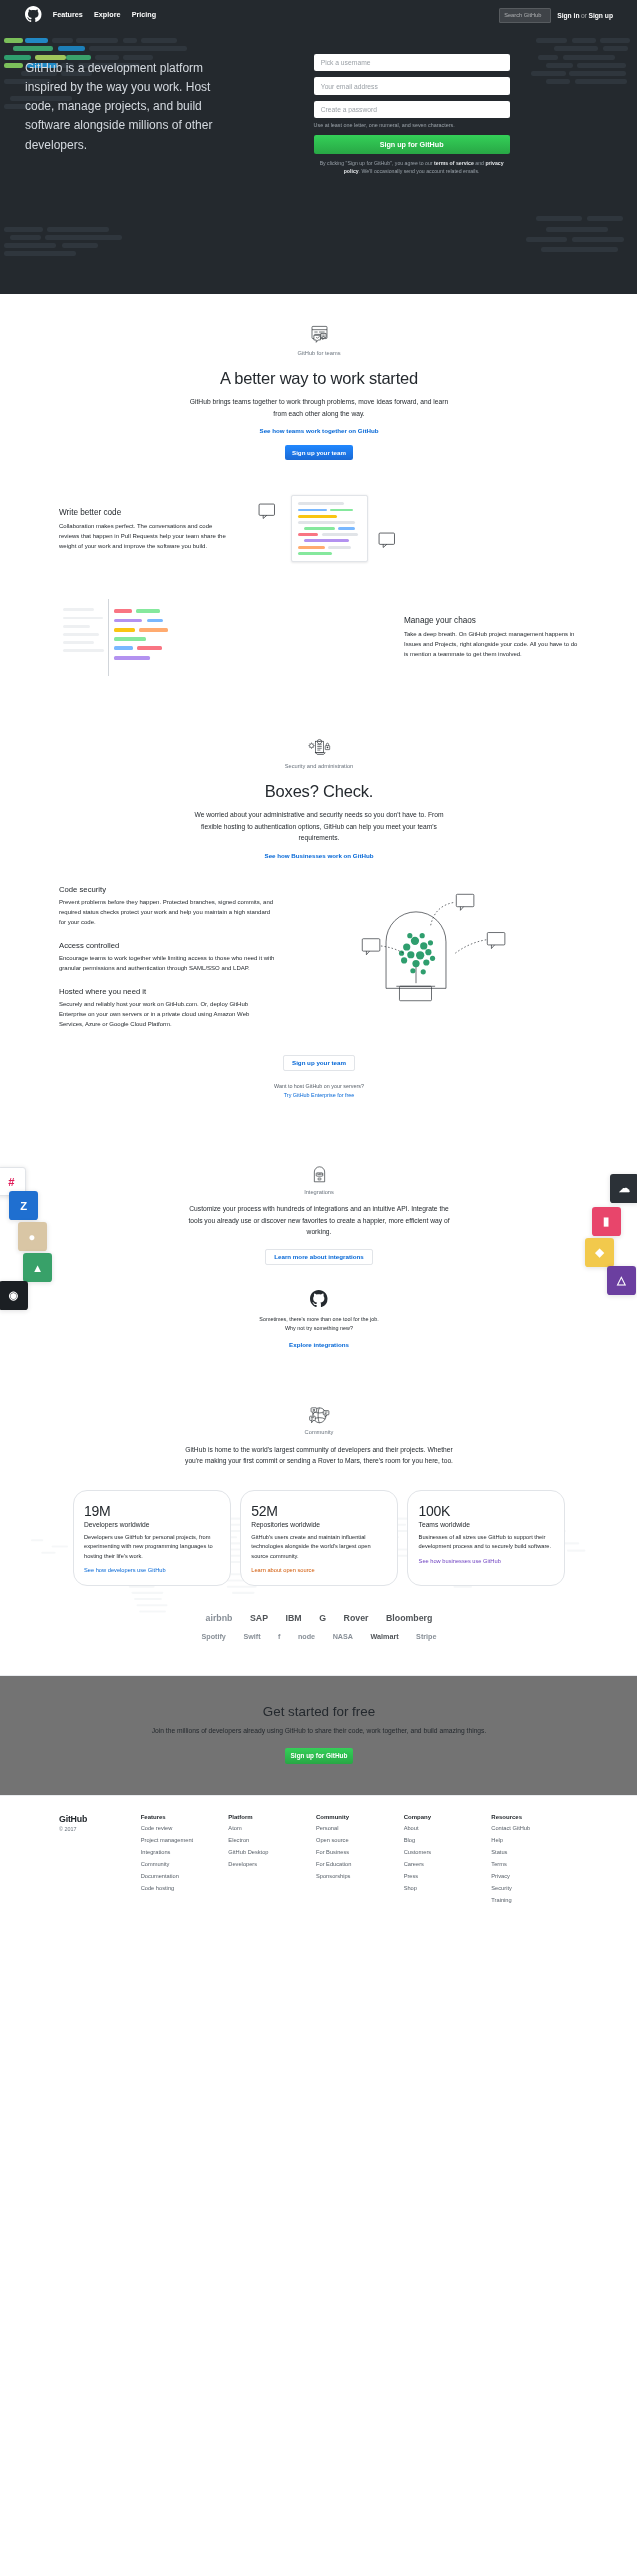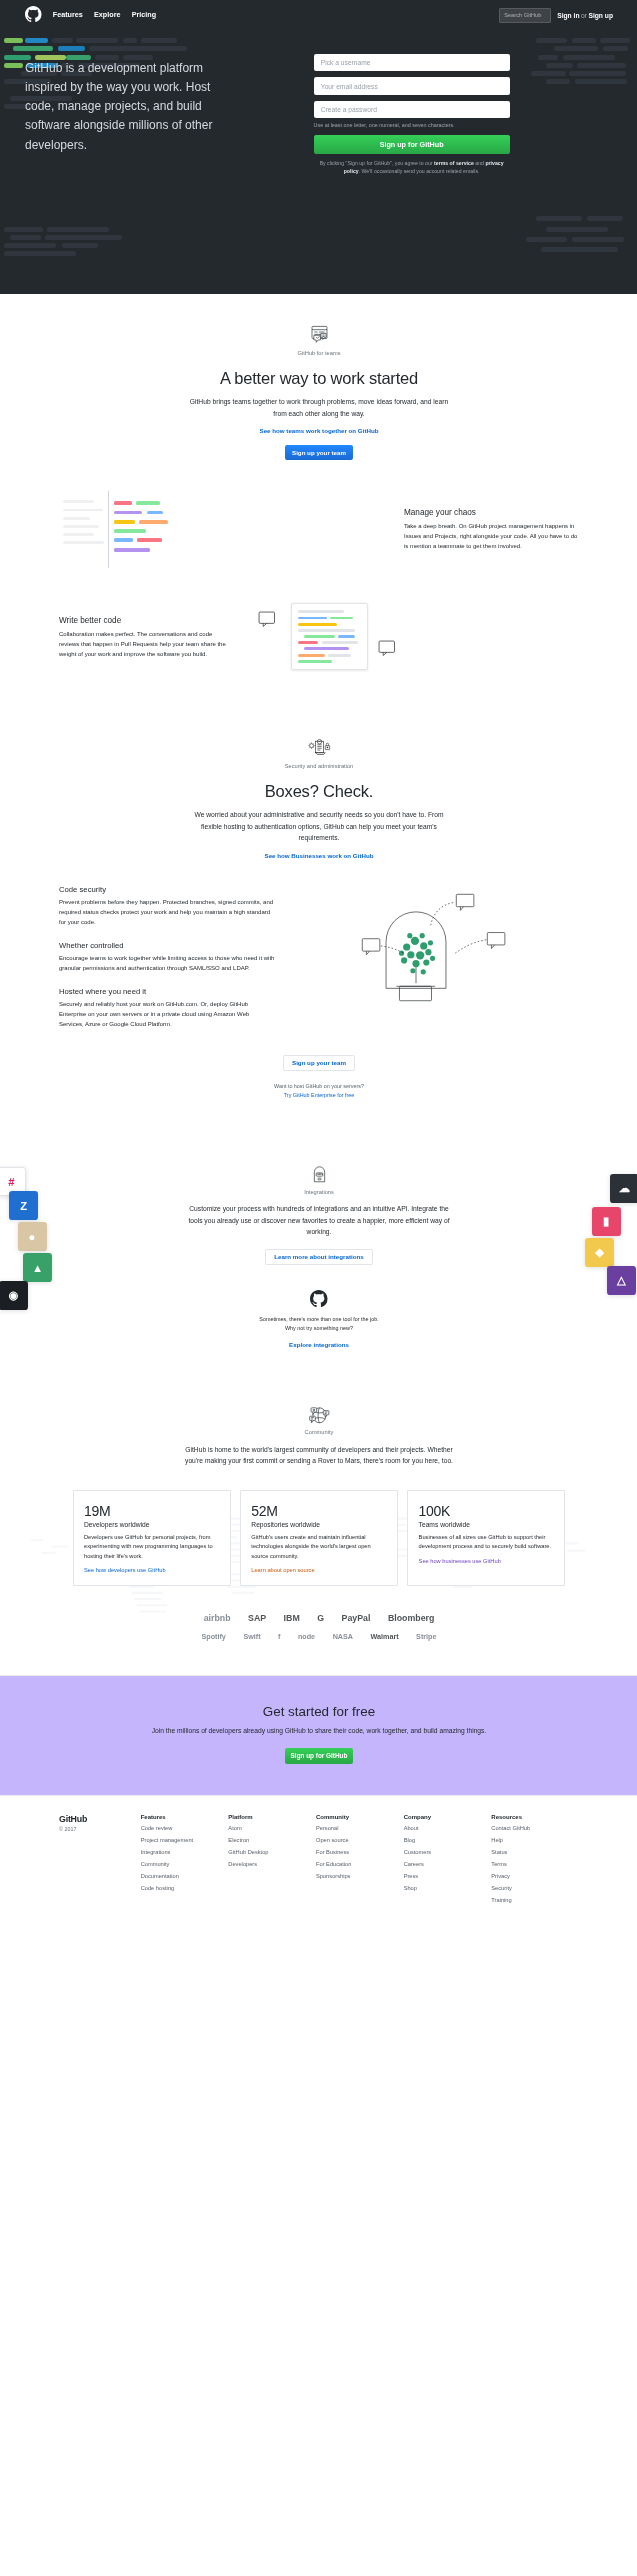--- a/index.html
+++ b/index.html
@@ -279,40 +279,40 @@
 
   
   .community { padding: 36px 25px 20.6px; position: relative; }
   .worldmap { position: absolute; inset: 0; opacity: .5; }
 
   .stats { display: flex; gap: 9.3px; margin-top: 24px; justify-content: center; }
   .stat-card {
     width: 158px;
     background: #fff;
     border: 0.5px solid #e1e4e8;
-    border-radius: 1px;
+    border-radius: 14px;
     padding: 11.3px 10.3px 10.3px;
   }
   .stat-num { font-size: 14px; font-weight: 300; letter-spacing: -0.3px; }
   .stat-label { font-size: 6.7px; font-weight: 400; margin: 2.1px 0 5.2px; }
   .stat-desc { font-size: 5.7px; line-height: 1.65; color: #24292e; }
   .stat-link { display: inline-block; margin-top: 6.2px; font-size: 5.7px; }
 
   
   .logos { padding: 7.2px 25px 26px; }
   .logo-row {
     display: flex; justify-content: center; 
     gap: 17.5px; margin-bottom: 8.2px; flex-wrap: wrap;
   }
   .brand { color: #6a737d; font-size: 8.8px; font-weight: 700; opacity: .8; }
   .brand.strong { color: #24292e; font-weight: 700; }
   .brand.small { font-size: 7.2px; }
 
   
-  .cta { background: #c4b5fd; border-top: 0.5px solid #eaecef; padding: 28px 25px 31px; }
+  .cta { background: #737373; border-top: 0.5px solid #eaecef; padding: 28px 25px 31px; }
   .cta h2 { text-align: center; font-size: 13.4px; font-weight: 300; color: #24292e; }
   .cta p {
     text-align: center; font-size: 6.7px; line-height: 1.7;
     color: #24292e; margin-top: 6.2px;
   }
   .btn-green {
     display: block; margin: 11.3px auto 0;
     width: 68px; height: 16.5px; line-height: 16.5px;
     text-align: center;
     background: linear-gradient(#34d058, #28a745);
@@ -439,46 +439,20 @@
       <path d="M27 18h11v9h-4l-3 4v-4h-4z" fill="#fff"></path>
       <line x1="30" y1="21.5" x2="35" y2="21.5"></line>
       <line x1="30" y1="24.5" x2="35" y2="24.5"></line>
     </svg>
     <div class="eyebrow">GitHub for teams</div>
     <h2 class="sec-title">A better way to work started</h2>
     <p class="sec-lede">GitHub brings teams together to work through problems, move ideas forward, and learn from each other along the way.</p>
     <a href="#" class="sec-link">See how teams work together on GitHub</a>
     <button class="btn-blue">Sign up your team</button>
 
-    <div class="feature-row reverse">
-      <div class="feature-copy">
-        <h3>Manage your chaos</h3>
-        <p>Take a deep breath. On GitHub project management happens in Issues and Projects, right alongside your code. All you have to do is mention a teammate to get them involved.</p>
-      </div>
-      <div class="feature-art">
-        <div style="position:absolute;left:49px;top:0;width:0.5px;height:77px;background:#d1d5da;"></div>
-        <div class="bar" style="left:4.1px;top:9.3px;width:31px;background:#eef0f2;"></div>
-        <div class="bar" style="left:4.1px;top:17.5px;width:40px;background:#eef0f2;"></div>
-        <div class="bar" style="left:4.1px;top:26px;width:27px;background:#eef0f2;"></div>
-        <div class="bar" style="left:4.1px;top:34px;width:36px;background:#eef0f2;"></div>
-        <div class="bar" style="left:4.1px;top:42px;width:31px;background:#eef0f2;"></div>
-        <div class="bar" style="left:4.1px;top:50px;width:41px;background:#eef0f2;"></div>
-        <div class="bar" style="left:55px;top:10.3px;width:17.5px;background:#f97583;height:3.6px;"></div>
-        <div class="bar" style="left:77px;top:10.3px;width:24px;background:#85e89d;height:3.6px;"></div>
-        <div class="bar" style="left:55px;top:19.6px;width:28px;background:#b392f0;height:3.6px;"></div>
-        <div class="bar" style="left:88px;top:19.6px;width:15.5px;background:#79b8ff;height:3.6px;"></div>
-        <div class="bar" style="left:55px;top:29px;width:20.6px;background:#f9c513;height:3.6px;"></div>
-        <div class="bar" style="left:80px;top:29px;width:29px;background:#ffab70;height:3.6px;"></div>
-        <div class="bar" style="left:55px;top:38px;width:32px;background:#85e89d;height:3.6px;"></div>
-        <div class="bar" style="left:55px;top:47px;width:18.5px;background:#79b8ff;height:3.6px;"></div>
-        <div class="bar" style="left:78px;top:47px;width:25px;background:#f97583;height:3.6px;"></div>
-        <div class="bar" style="left:55px;top:57px;width:36px;background:#b392f0;height:3.6px;"></div>
-      </div>
-    </div>
-
     <div class="feature-row">
       <div class="feature-copy">
         <h3>Write better code</h3>
         <p>Collaboration makes perfect. The conversations and code reviews that happen in Pull Requests help your team share the weight of your work and improve the software you build.</p>
       </div>
       <div class="feature-art">
         <div class="mockcard" style="left:36px;top:4.1px;width:77px;height:67px;"></div>
         <div class="bar" style="left:43px;top:11.3px;width:46px;background:#e1e4e8;"></div>
         <div class="bar" style="left:43px;top:17.5px;width:29px;background:#79b8ff;"></div>
         <div class="bar" style="left:75px;top:17.5px;width:23px;background:#85e89d;"></div>
@@ -495,20 +469,46 @@
         <svg style="position:absolute;left:2.1px;top:11.3px;width:20.6px;height:18.5px;stroke:#24292e;fill:none;stroke-width:1.4" viewBox="0 0 40 36">
           <rect x="4" y="4" width="30" height="22" rx="2"></rect>
           <path d="M12 26v6l7-6"></path>
         </svg>
         <svg style="position:absolute;left:122px;top:40px;width:20.6px;height:18.5px;stroke:#24292e;fill:none;stroke-width:1.4" viewBox="0 0 40 36">
           <rect x="4" y="4" width="30" height="22" rx="2"></rect>
           <path d="M12 26v6l7-6"></path>
         </svg>
       </div>
     </div>
+
+    <div class="feature-row reverse">
+      <div class="feature-copy">
+        <h3>Manage your chaos</h3>
+        <p>Take a deep breath. On GitHub project management happens in Issues and Projects, right alongside your code. All you have to do is mention a teammate to get them involved.</p>
+      </div>
+      <div class="feature-art">
+        <div style="position:absolute;left:49px;top:0;width:0.5px;height:77px;background:#d1d5da;"></div>
+        <div class="bar" style="left:4.1px;top:9.3px;width:31px;background:#eef0f2;"></div>
+        <div class="bar" style="left:4.1px;top:17.5px;width:40px;background:#eef0f2;"></div>
+        <div class="bar" style="left:4.1px;top:26px;width:27px;background:#eef0f2;"></div>
+        <div class="bar" style="left:4.1px;top:34px;width:36px;background:#eef0f2;"></div>
+        <div class="bar" style="left:4.1px;top:42px;width:31px;background:#eef0f2;"></div>
+        <div class="bar" style="left:4.1px;top:50px;width:41px;background:#eef0f2;"></div>
+        <div class="bar" style="left:55px;top:10.3px;width:17.5px;background:#f97583;height:3.6px;"></div>
+        <div class="bar" style="left:77px;top:10.3px;width:24px;background:#85e89d;height:3.6px;"></div>
+        <div class="bar" style="left:55px;top:19.6px;width:28px;background:#b392f0;height:3.6px;"></div>
+        <div class="bar" style="left:88px;top:19.6px;width:15.5px;background:#79b8ff;height:3.6px;"></div>
+        <div class="bar" style="left:55px;top:29px;width:20.6px;background:#f9c513;height:3.6px;"></div>
+        <div class="bar" style="left:80px;top:29px;width:29px;background:#ffab70;height:3.6px;"></div>
+        <div class="bar" style="left:55px;top:38px;width:32px;background:#85e89d;height:3.6px;"></div>
+        <div class="bar" style="left:55px;top:47px;width:18.5px;background:#79b8ff;height:3.6px;"></div>
+        <div class="bar" style="left:78px;top:47px;width:25px;background:#f97583;height:3.6px;"></div>
+        <div class="bar" style="left:55px;top:57px;width:36px;background:#b392f0;height:3.6px;"></div>
+      </div>
+    </div>
   </div>
 </section>
 
 <section class="section">
   <div class="container">
     <svg class="sec-icon" viewBox="0 0 52 44">
       <circle cx="26" cy="7" r="5"></circle>
       <path d="M24 6l1.6 1.6L28.5 4.6"></path>
       <rect x="17" y="6" width="18" height="26"></rect>
       <line x1="21" y1="14" x2="31" y2="14"></line>
@@ -527,21 +527,21 @@
     <p class="sec-lede">We worried about your administrative and security needs so you don't have to. From flexible hosting to authentication options, GitHub can help you meet your team's requirements.</p>
     <a href="#" class="sec-link">See how Businesses work on GitHub</a>
 
     <div class="sec-two">
       <div class="sec-items">
         <div class="sec-item">
           <h3>Code security</h3>
           <p>Prevent problems before they happen. Protected branches, signed commits, and required status checks protect your work and help you maintain a high standard for your code.</p>
         </div>
         <div class="sec-item">
-          <h3>Whether controlled</h3>
+          <h3>Access controlled</h3>
           <p>Encourage teams to work together while limiting access to those who need it with granular permissions and authentication through SAML/SSO and LDAP.</p>
         </div>
         <div class="sec-item">
           <h3>Hosted where you need it</h3>
           <p>Securely and reliably host your work on GitHub.com. Or, deploy GitHub Enterprise on your own servers or in a private cloud using Amazon Web Services, Azure or Google Cloud Platform.</p>
         </div>
       </div>
       <div class="sec-art">
         <svg viewBox="0 0 320 240" style="width:100%;height:124px;stroke:#24292e;fill:none;stroke-width:1.3">
           <path d="M60 200V110a58 58 0 01116 0v90z"></path>
@@ -753,21 +753,21 @@
     </div>
   </div>
 </section>
 
 <section class="logos">
   <div class="logo-row">
     <span class="brand">airbnb</span>
     <span class="brand strong">SAP</span>
     <span class="brand strong">IBM</span>
     <span class="brand strong">G</span>
-    <span class="brand strong">PayPal</span>
+    <span class="brand strong">Rover</span>
     <span class="brand strong">Bloomberg</span>
   </div>
   <div class="logo-row">
     <span class="brand small">Spotify</span>
     <span class="brand small">Swift</span>
     <span class="brand small">f</span>
     <span class="brand small">node</span>
     <span class="brand small">NASA</span>
     <span class="brand small strong">Walmart</span>
     <span class="brand small">Stripe</span>

